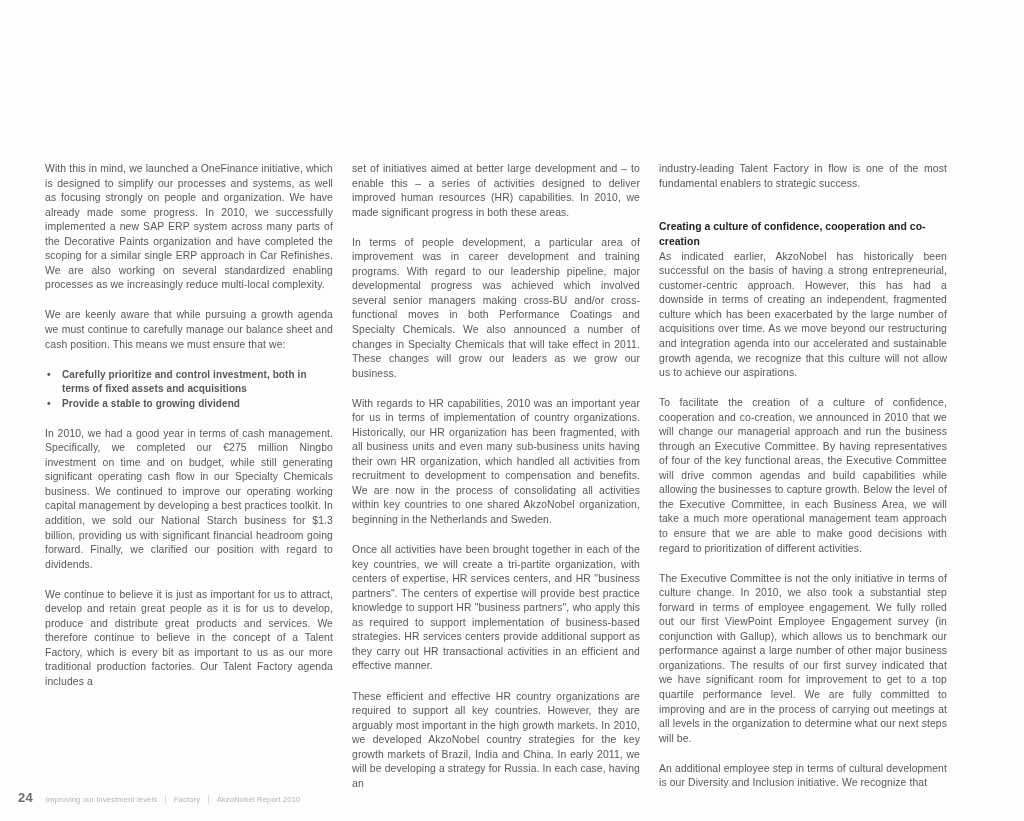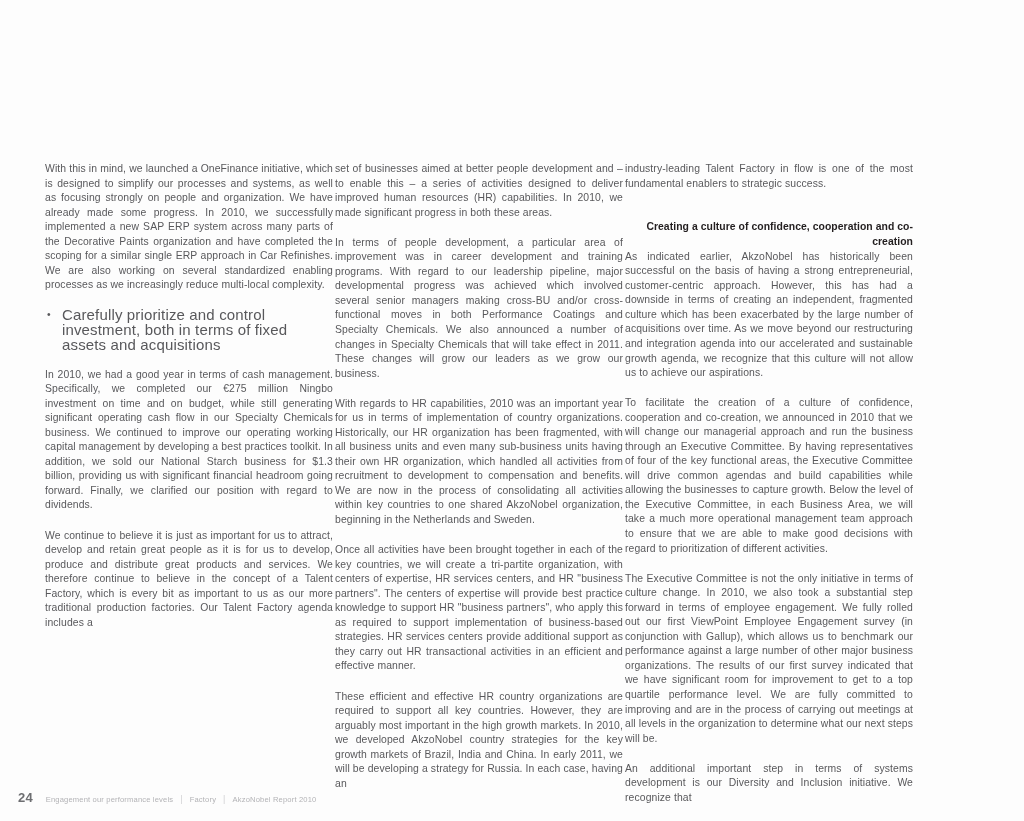--- a/index.html
+++ b/index.html
@@ -20,21 +20,21 @@
     background: #fdfdfd;
     box-sizing: border-box;
     overflow: hidden;
   }
   .columns {
     position: absolute;
     left: 45px;
     top: 162px;
     width: 903px;
     display: flex;
-    gap: 2px;
+    gap: 19px;
   }
   .col {
     width: 288px;
     flex: 0 0 288px;
   }
   .para {
     margin: 0 0 15.5px 0;
     font-size: 10.4px;
     line-height: 14.55px;
     color: #58585b;
@@ -47,36 +47,36 @@
     margin: 0 0 0.5px 0;
     font-size: 10.4px;
     line-height: 14.55px;
     color: #231f20;
     font-weight: bold;
     text-align: left;
     letter-spacing: 0.005em;
   }
   .heading.spaced {
     margin-top: 29px;
-    text-align: right;
   }
   ul.bullets {
     margin: 15.5px 0 15.5px 0;
     padding: 0;
     list-style: none;
   }
   ul.bullets li {
     position: relative;
     padding-left: 17px;
     margin: 0;
-    font-size: 15px;
+    font-size: 10px;
     line-height: 14.55px;
     color: #58585b;
     text-align: left;
     letter-spacing: 0.01em;
+    font-weight: bold;
   }
   ul.bullets li::before {
     content: "\2022";
     position: absolute;
     left: 2px;
     top: 0;
     color: #58585b;
     font-size: 10.4px;
     line-height: 14.55px;
   }
@@ -106,45 +106,47 @@
   }
 </style>
 </head>
 <body>
 
 <div class="page">
 
   <div class="columns">
     <div class="col">
         <p class="para">With this in mind, we launched a OneFinance initiative, which is designed to simplify our processes and systems, as well as focusing strongly on people and organization. We have already made some progress. In 2010, we successfully implemented a new SAP ERP system across many parts of the Decorative Paints organization and have completed the scoping for a similar single ERP approach in Car Refinishes. We are also working on several standardized enabling processes as we increasingly reduce multi-local complexity.</p>
+        <p class="para">We are keenly aware that while pursuing a growth agenda we must continue to carefully manage our balance sheet and cash position. This means we must ensure that we:</p>
         <ul class="bullets">
           <li>Carefully prioritize and control investment, both in terms of fixed assets and acquisitions</li>
+          <li>Provide a stable to growing dividend</li>
         </ul>
         <p class="para">In 2010, we had a good year in terms of cash management. Specifically, we completed our €275 million Ningbo investment on time and on budget, while still generating significant operating cash flow in our Specialty Chemicals business. We continued to improve our operating working capital management by developing a best practices toolkit. In addition, we sold our National Starch business for $1.3 billion, providing us with significant financial headroom going forward. Finally, we clarified our position with regard to dividends.</p>
         <p class="para">We continue to believe it is just as important for us to attract, develop and retain great people as it is for us to develop, produce and distribute great products and services. We therefore continue to believe in the concept of a Talent Factory, which is every bit as important to us as our more traditional production factories. Our Talent Factory agenda includes a</p>
       </div>
     <div class="col">
-        <p class="para">set of businesses aimed at better people development and – to enable this – a series of activities designed to deliver improved human resources (HR) capabilities. In 2010, we made significant progress in both these areas.</p>
+        <p class="para">set of initiatives aimed at better large development and – to enable this – a series of activities designed to deliver improved human resources (HR) capabilities. In 2010, we made significant progress in both these areas.</p>
         <p class="para">In terms of people development, a particular area of improvement was in career development and training programs. With regard to our leadership pipeline, major developmental progress was achieved which involved several senior managers making cross-BU and/or cross-functional moves in both Performance Coatings and Specialty Chemicals. We also announced a number of changes in Specialty Chemicals that will take effect in 2011. These changes will grow our leaders as we grow our business.</p>
         <p class="para">With regards to HR capabilities, 2010 was an important year for us in terms of implementation of country organizations. Historically, our HR organization has been fragmented, with all business units and even many sub-business units having their own HR organization, which handled all activities from recruitment to development to compensation and benefits. We are now in the process of consolidating all activities within key countries to one shared AkzoNobel organization, beginning in the Netherlands and Sweden.</p>
         <p class="para">Once all activities have been brought together in each of the key countries, we will create a tri-partite organization, with centers of expertise, HR services centers, and HR "business partners". The centers of expertise will provide best practice knowledge to support HR "business partners", who apply this as required to support implementation of business-based strategies. HR services centers provide additional support as they carry out HR transactional activities in an efficient and effective manner.</p>
         <p class="para">These efficient and effective HR country organizations are required to support all key countries. However, they are arguably most important in the high growth markets. In 2010, we developed AkzoNobel country strategies for the key growth markets of Brazil, India and China. In early 2011, we will be developing a strategy for Russia. In each case, having an</p>
       </div>
     <div class="col">
         <p class="para">industry-leading Talent Factory in flow is one of the most fundamental enablers to strategic success.</p>
         <p class="heading spaced">Creating a culture of confidence, cooperation and co-creation</p>
         <p class="para">As indicated earlier, AkzoNobel has historically been successful on the basis of having a strong entrepreneurial, customer-centric approach. However, this has had a downside in terms of creating an independent, fragmented culture which has been exacerbated by the large number of acquisitions over time. As we move beyond our restructuring and integration agenda into our accelerated and sustainable growth agenda, we recognize that this culture will not allow us to achieve our aspirations.</p>
         <p class="para">To facilitate the creation of a culture of confidence, cooperation and co-creation, we announced in 2010 that we will change our managerial approach and run the business through an Executive Committee. By having representatives of four of the key functional areas, the Executive Committee will drive common agendas and build capabilities while allowing the businesses to capture growth. Below the level of the Executive Committee, in each Business Area, we will take a much more operational management team approach to ensure that we are able to make good decisions with regard to prioritization of different activities.</p>
         <p class="para">The Executive Committee is not the only initiative in terms of culture change. In 2010, we also took a substantial step forward in terms of employee engagement. We fully rolled out our first ViewPoint Employee Engagement survey (in conjunction with Gallup), which allows us to benchmark our performance against a large number of other major business organizations. The results of our first survey indicated that we have significant room for improvement to get to a top quartile performance level. We are fully committed to improving and are in the process of carrying out meetings at all levels in the organization to determine what our next steps will be.</p>
-        <p class="para">An additional important step in terms of systems development is our Diversity and Inclusion initiative. We recognize that</p>
+        <p class="para">An additional employee step in terms of cultural development is our Diversity and Inclusion initiative. We recognize that</p>
       </div>
   </div>
 
   <div class="footer">
     <span class="pagenum">24</span>
-    <span class="crumb">Engagement our performance levels</span>
+    <span class="crumb">Improving our investment levels</span>
     <span class="sep">|</span>
     <span class="crumb">Factory</span>
     <span class="sep">|</span>
     <span class="crumb">AkzoNobel Report 2010</span>
   </div>
 
 </div>
 
 </body></html>

